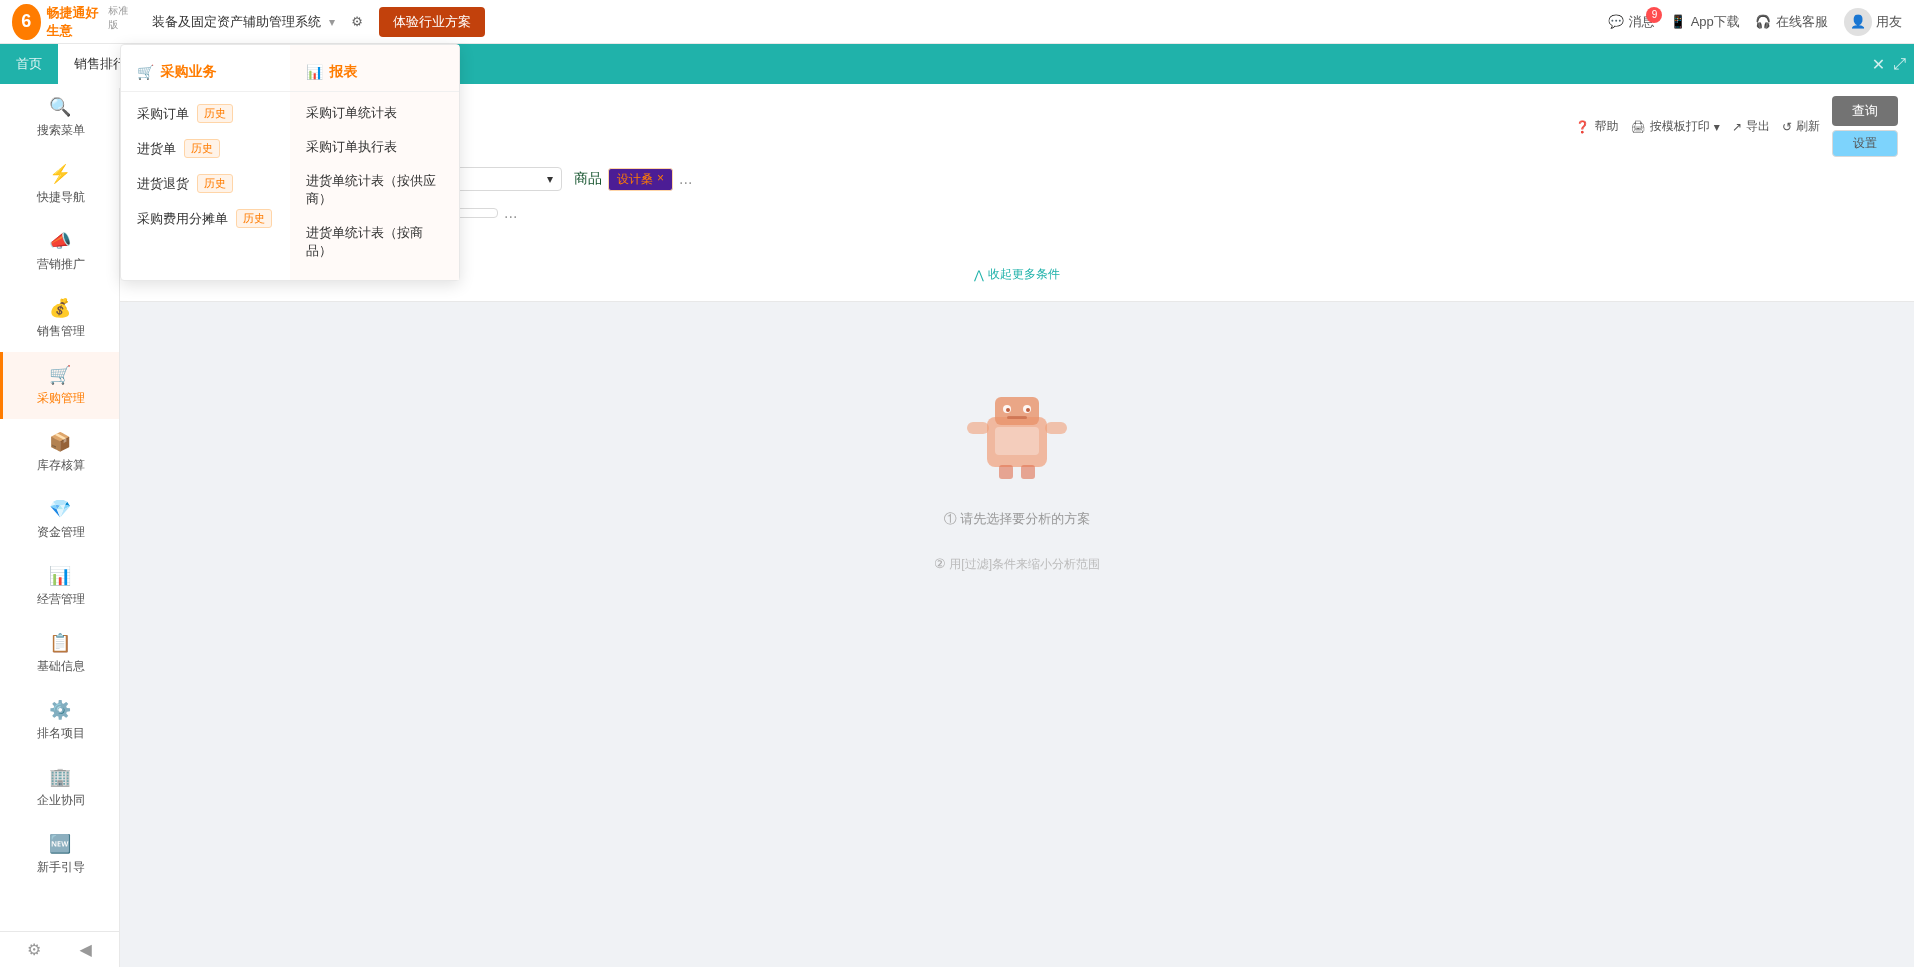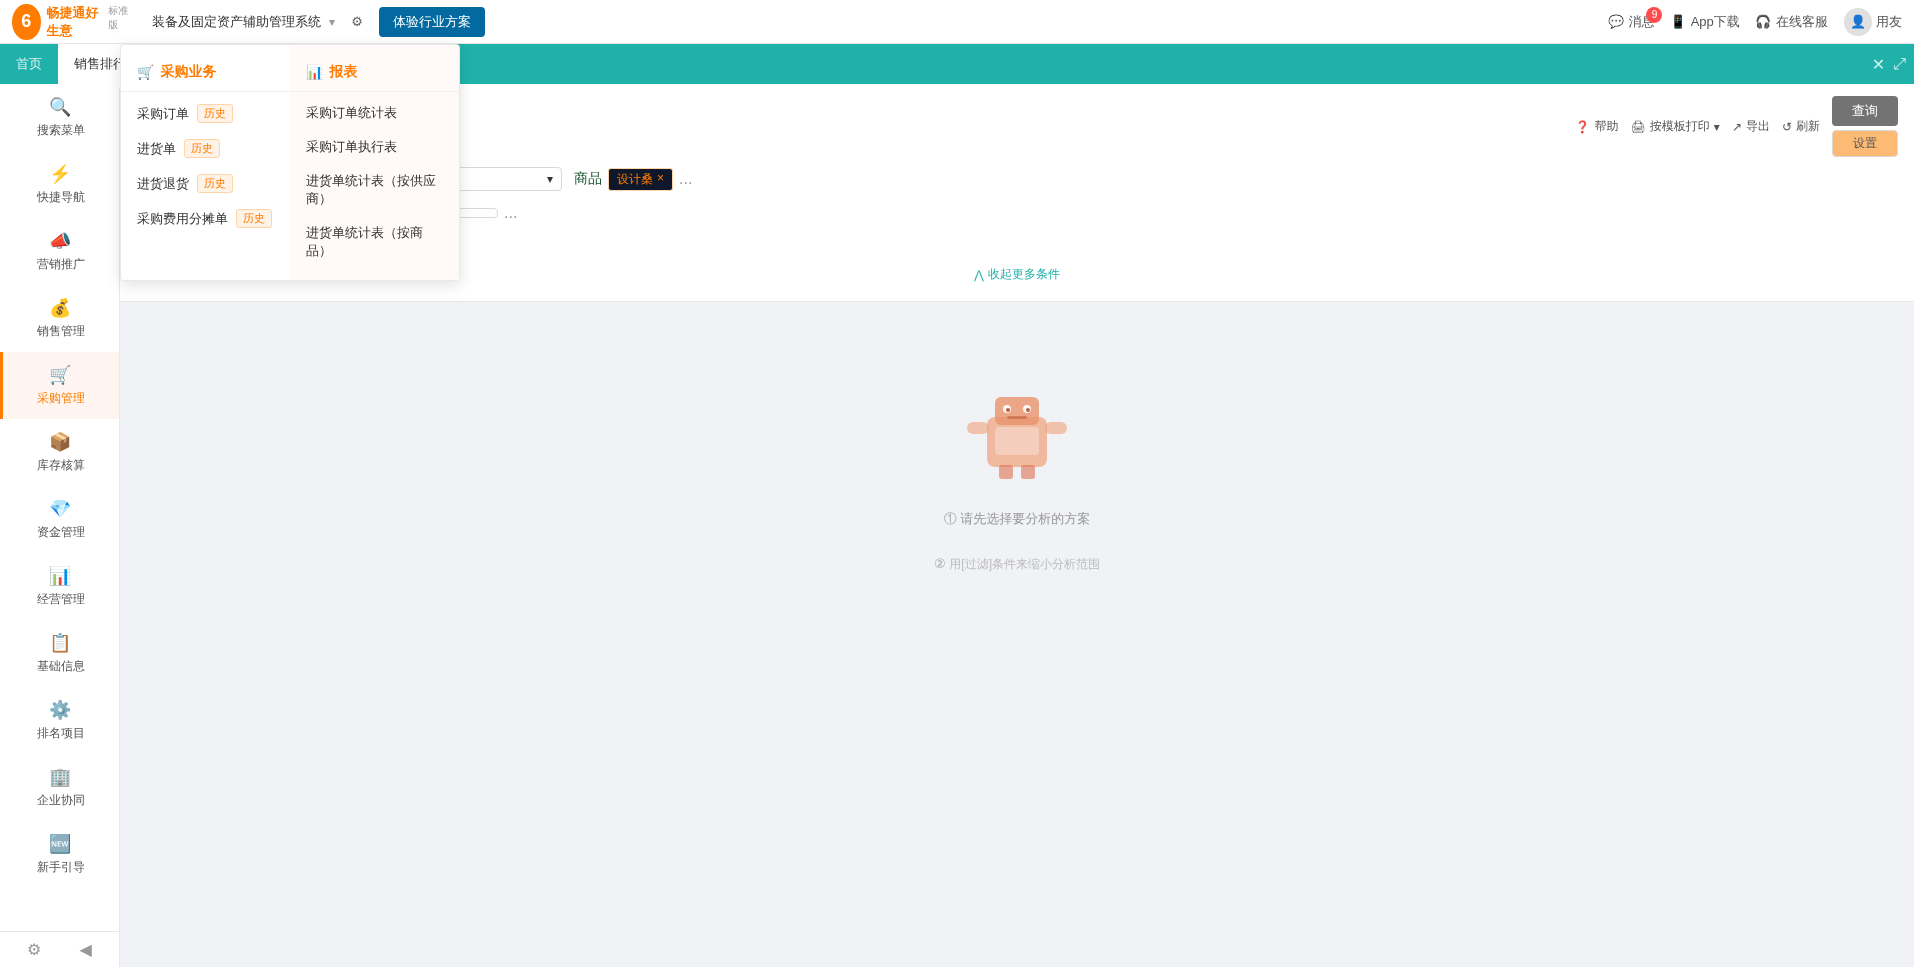--- a/index.html
+++ b/index.html
@@ -9,21 +9,21 @@
     .topbar { height: 44px; background: #fff; display: flex; align-items: center; padding: 0 12px; border-bottom: 1px solid #e8e8e8; position: relative; z-index: 100; }
     .topbar-logo { width: 120px; display: flex; align-items: center; gap: 6px; }
     .logo-icon { width: 36px; height: 36px; background: #ff7c00; border-radius: 50%; display: flex; align-items: center; justify-content: center; color: white; font-size: 18px; font-weight: bold; }
     .logo-text { display: flex; }
     .logo-main { font-size: 13px; color: #ff7c00; font-weight: bold; }
     .logo-sub { font-size: 10px; color: #999; }
     .topbar-system { flex: 1; display: flex; align-items: center; gap: 8px; padding-left: 20px; }
     .system-name { font-size: 13px; color: #333; }
     .system-arrow { color: #999; font-size: 12px; cursor: pointer; }
     .system-gear { width: 28px; height: 28px; display: flex; align-items: center; justify-content: center; cursor: pointer; color: #666; }
-    .industry-btn { background: #0369a1; color: white; border: none; padding: 6px 14px; border-radius: 4px; font-size: 13px; cursor: pointer; }
+    .industry-btn { background: #c2410c; color: white; border: none; padding: 6px 14px; border-radius: 4px; font-size: 13px; cursor: pointer; }
     .topbar-right { display: flex; align-items: center; gap: 16px; }
     .topbar-right-item { display: flex; align-items: center; gap: 4px; color: #555; font-size: 13px; cursor: pointer; position: relative; }
     .badge { position: absolute; top: -6px; right: -8px; background: #ff4d4f; color: white; border-radius: 50%; width: 16px; height: 16px; font-size: 10px; display: flex; align-items: center; justify-content: center; }
     .user-avatar { width: 28px; height: 28px; background: #e0e0e0; border-radius: 50%; display: flex; align-items: center; justify-content: center; color: #999; }
 
     
     .tabbar { height: 40px; background: #20b2aa; display: flex; align-items: center; padding: 0 0 0 0; position: relative; z-index: 50; }
     .tab { height: 48px; display: flex; align-items: center; padding: 0 16px; font-size: 13px; cursor: pointer; color: rgba(255,255,255,0.85); gap: 6px; }
     .tab.active { background: #fff; color: #333; }
     .tab-close { color: #666; font-size: 11px; cursor: pointer; margin-left: 4px; }
@@ -42,26 +42,26 @@
     .sidebar-bottom-btn { color: #999; cursor: pointer; font-size: 16px; }
 
     
     .content { flex: 1; background: #f0f2f5; overflow: auto; position: relative; }
 
     
     .filter-bar { background: #fff; padding: 12px 16px; border-bottom: 1px solid #e8e8e8; }
     .filter-toolbar { display: flex; align-items: center; justify-content: flex-end; gap: 12px; margin-bottom: 10px; }
     .toolbar-btn { display: flex; align-items: center; gap: 4px; color: #555; font-size: 12px; cursor: pointer; }
     .query-btn { background: #737373; color: white; border: none; padding: 6px 20px; border-radius: 4px; font-size: 13px; cursor: pointer; }
-    .set-btn { border: 1px solid #d9d9d9; background: #fdba74; padding: 4px 12px; border-radius: 4px; font-size: 12px; cursor: pointer; color: #555; display: block; width: 100%; margin-top: 4px; }
+    .set-btn { border: 1px solid #d9d9d9; background: #7dd3fc; padding: 4px 12px; border-radius: 4px; font-size: 12px; cursor: pointer; color: #555; display: block; width: 100%; margin-top: 4px; }
     .filter-row { display: flex; align-items: center; gap: 12px; margin-bottom: 8px; flex-wrap: wrap; }
     .filter-item { display: flex; align-items: center; gap: 6px; }
     .filter-label { font-size: 14px; color: #14532d; white-space: nowrap; }
     .filter-select { border: 1px solid #d9d9d9; border-radius: 4px; padding: 4px 8px; font-size: 12px; background: #fff; min-width: 120px; display: flex; align-items: center; justify-content: space-between; cursor: pointer; color: #333; }
-    .filter-tag { display: inline-flex; align-items: flex-start; background: #0f172a; border: 1px solid #ffd5a8; color: #ff7c00; border-radius: 3px; padding: 2px 8px; font-size: 12px; gap: 4px; }
+    .filter-tag { display: inline-flex; align-items: flex-start; background: #4c1d95; border: 1px solid #ffd5a8; color: #ff7c00; border-radius: 3px; padding: 2px 8px; font-size: 12px; gap: 4px; }
     .filter-tag-close { cursor: pointer; color: #ff7c00; }
     .filter-more { color: #20b2aa; font-size: 12px; cursor: pointer; }
     .date-input { border: 1px solid #d9d9d9; border-radius: 4px; padding: 4px 8px; font-size: 12px; min-width: 160px; }
     .collapse-btn { display: flex; align-items: center; justify-content: center; gap: 4px; color: #20b2aa; font-size: 12px; cursor: pointer; padding: 6px; }
     .dots { color: #999; font-size: 16px; cursor: pointer; }
 
     
     .empty-state { display: flex; flex-direction: column; align-items: center; justify-content: center; padding: 80px 20px; gap: 28px; }
     .empty-icon { width: 120px; height: 100px; position: relative; }
     .empty-text { color: #999; font-size: 13px; }

